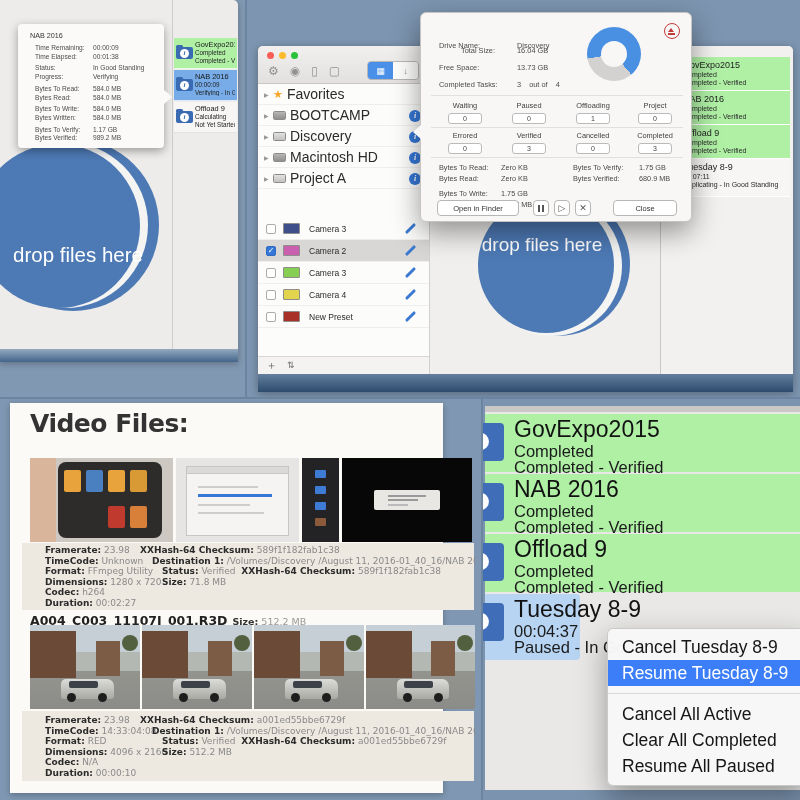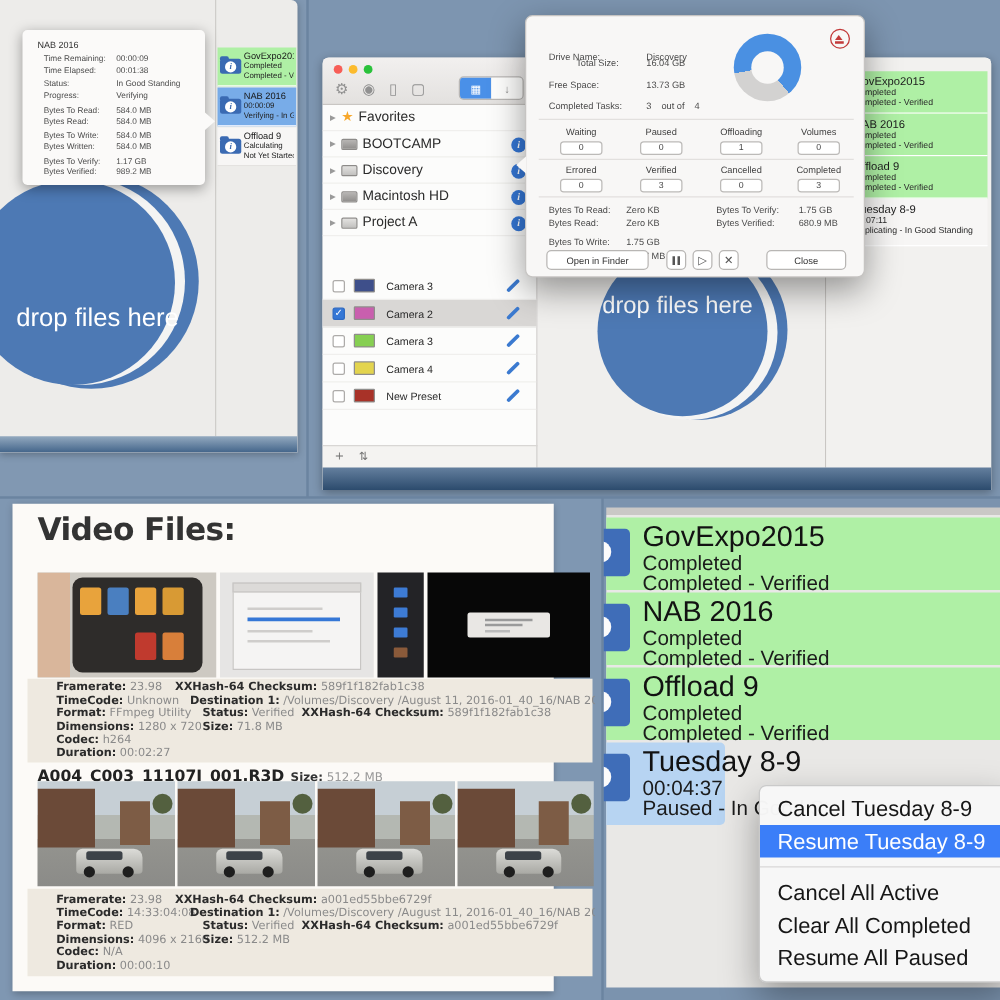--- a/index.html
+++ b/index.html
@@ -48,21 +48,21 @@
   .light { position:absolute; top:6px; width:7px; height:7px; border-radius:50%; }
   #q2-toolbar { position:absolute; left:10px; top:15px; display:flex; align-items:center; gap:11px; }
   .tb-ico { font-size:12px; color:#919191; line-height:18px; }
   .seg { display:flex; border:1px solid #b9b7b5; border-radius:4px; overflow:hidden; margin-left:16px; }
   .seg .cell { width:25px; height:17px; display:flex; align-items:center; justify-content:center; font-size:9px; }
   .seg .on { background:#4a90e8; color:#fff; }
   .seg .off { background:#fdfdfc; color:#8a8a8a; }
   #q2-sidebar { left:0; top:38px; width:172px; height:272px; background:#fcfcfb; border-right:1px solid #d2d0ce; }
   .vol-row { position:relative; height:21px; border-bottom:1px solid #f0efed; display:flex; align-items:center; padding-left:6px; }
   .disc-tri { font-size:6px; color:#9a9a9a; width:9px; }
-  .vol-row .name { font-size:11px; color:#2b2b2b; margin-left:4px; }
+  .vol-row .name { font-size:14px; color:#2b2b2b; margin-left:4px; }
   .star { color:#f7a72a; font-size:11px; line-height:11px; }
   .drive-ico { width:13px; height:9px; border-radius:1.5px; border:1px solid #8d8b89; background:linear-gradient(#b8b6b4,#918f8d); }
   .drive-ico.lt { background:linear-gradient(#e3e2e0,#c2c1bf); }
   .info-dot { position:absolute; right:8px; top:4.5px; width:12px; height:12px; border-radius:50%; background:#3577d6; color:#fff; font:italic bold 8px "Liberation Serif",serif; text-align:center; line-height:12px; }
   .cam-row { position:relative; height:22px; display:flex; align-items:center; padding-left:8px; border-bottom:1px solid #f0efed; }
   .cam-row.sel { background:#d9d7d5; }
   .cb { width:10px; height:10px; border:1px solid #adaba9; border-radius:2px; background:#fff; font-size:8px; line-height:8px; text-align:center; color:#fff; }
   .cb.checked { background:#3577d6; border-color:#2f6ac2; }
   .swatch { width:17px; height:11px; border:1px solid #8f8d8b; border-radius:1px; margin-left:7px; }
   .cam-row .name { font-size:8.5px; color:#2b2b2b; margin-left:9px; }
@@ -386,21 +386,21 @@
       </div>
     <div class="st-col" style="left:78px;top:88px;">
         <span class="slab">Paused</span>
         <div class="sbox">0</div>
       </div>
     <div class="st-col" style="left:142px;top:88px;">
         <span class="slab">Offloading</span>
         <div class="sbox">1</div>
       </div>
     <div class="st-col" style="left:204px;top:88px;">
-        <span class="slab">Volumes</span>
+        <span class="slab">Project</span>
         <div class="sbox">0</div>
       </div>
     <div class="pop-sep" style="top:114px;"></div>
     <div class="st-col" style="left:14px;top:118px;">
         <span class="slab">Errored</span>
         <div class="sbox">0</div>
       </div>
     <div class="st-col" style="left:78px;top:118px;">
         <span class="slab">Verified</span>
         <div class="sbox">3</div>

